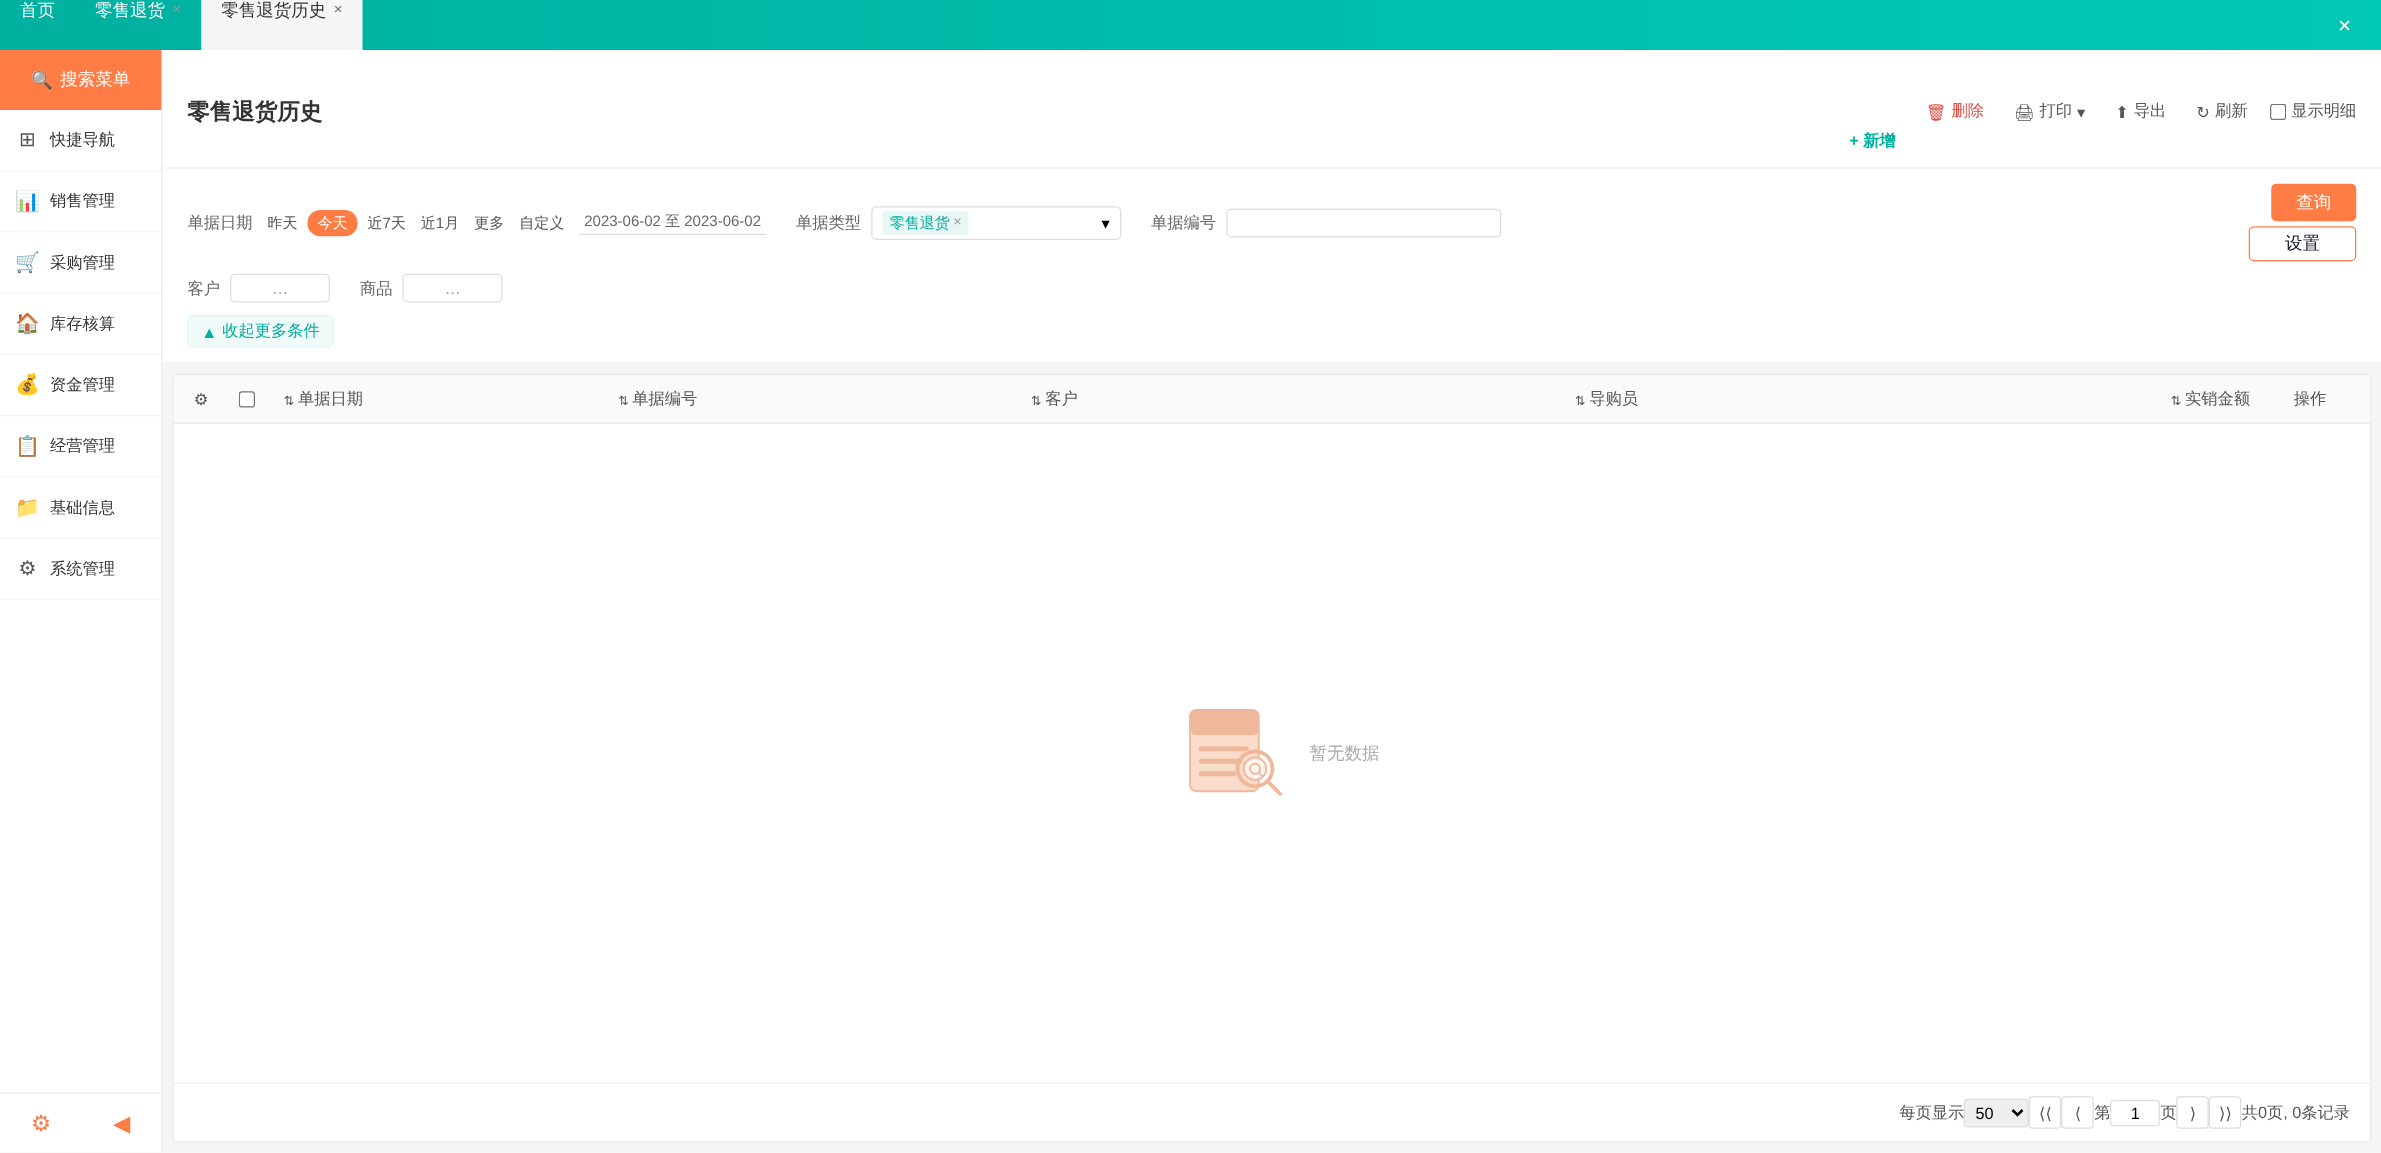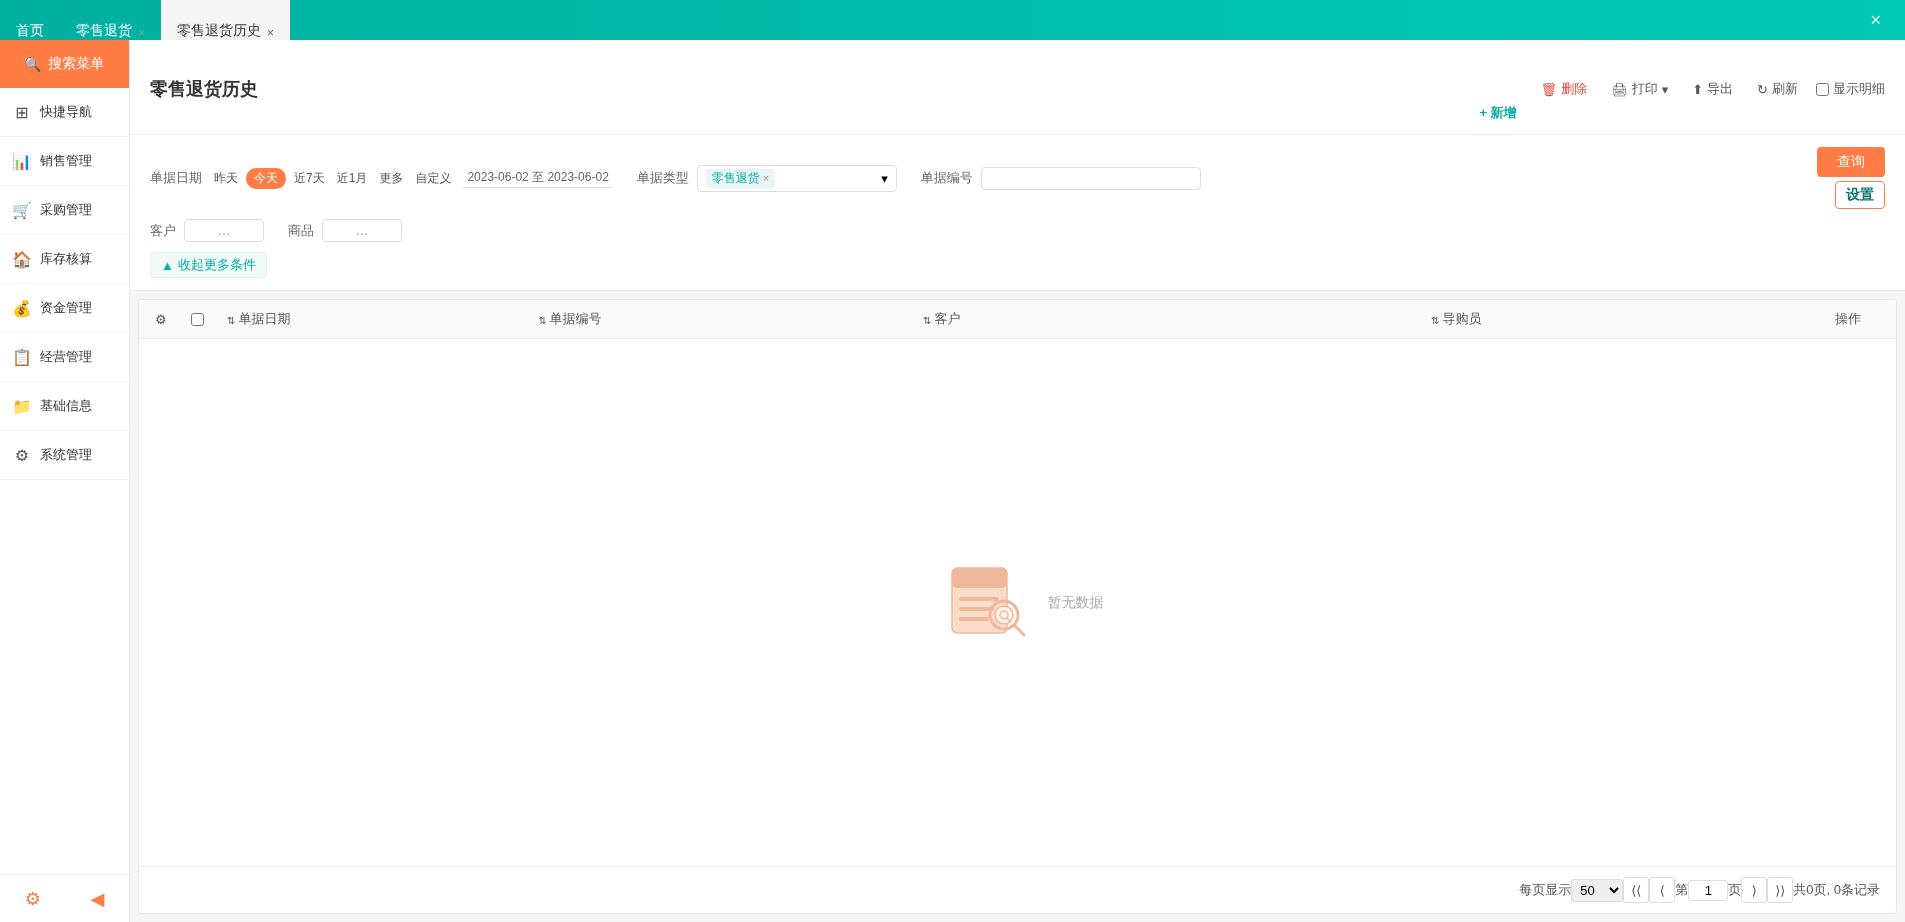--- a/index.html
+++ b/index.html
@@ -15,21 +15,21 @@
       flex-shrink: 0;
     }
     .top-bar-tabs {
       display: flex;
       align-items: stretch;
       height: 100%;
       flex: 1;
     }
     .tab-item {
       display: flex;
-      align-items: flex-end;
+      align-items: flex-start;
       padding: 0 16px;
       font-size: 14px;
       color: #fff;
       cursor: pointer;
       position: relative;
       white-space: nowrap;
     }
     .tab-item.active {
       background: #f5f5f5;
       color: #333;
@@ -386,29 +386,28 @@
       color: #fff;
       border: none;
       border-radius: 4px;
       padding: 6px 20px;
       font-size: 14px;
       cursor: pointer;
       display: block;
     }
     .btn-set {
       background: #fff;
-      color: #0f766e;
+      color: #0f172a;
       border: 1px solid #ff7c45;
       border-radius: 4px;
-      padding: 4px 10px;
+      padding: 4px 28px;
       font-size: 14px;
       cursor: pointer;
       display: block;
       margin-top: 4px;
-      font-weight: bold;
     }
     .query-set-group {
       display: flex;
       flex-direction: column;
       align-items: flex-end;
       justify-content: flex-end;
     }
 
     .chevron-down::after { content: '▾'; }
     .sort-icon::after { content: '⇅'; font-size: 10px; }
@@ -595,20 +594,24 @@
           <span>单据编号</span>
         </div>
         <div class="th th-customer">
           <span class="sort-icon"></span>
           <span>客户</span>
         </div>
         <div class="th th-guide">
           <span class="sort-icon"></span>
           <span>导购员</span>
         </div>
+        <div class="th th-amount">
+          <span class="sort-icon"></span>
+          <span>实销金额</span>
+        </div>
         <div class="th th-op">
           <span>操作</span>
         </div>
       </div>
 
       <div class="empty-state">
         <svg class="empty-icon" viewBox="0 0 100 100" xmlns="http://www.w3.org/2000/svg">
 
           <rect x="20" y="15" width="55" height="65" rx="5" fill="#f9dcc9" stroke="#f0b89a" stroke-width="1.5"></rect>
           <rect x="20" y="15" width="55" height="20" rx="5" fill="#f0b89a"></rect>

